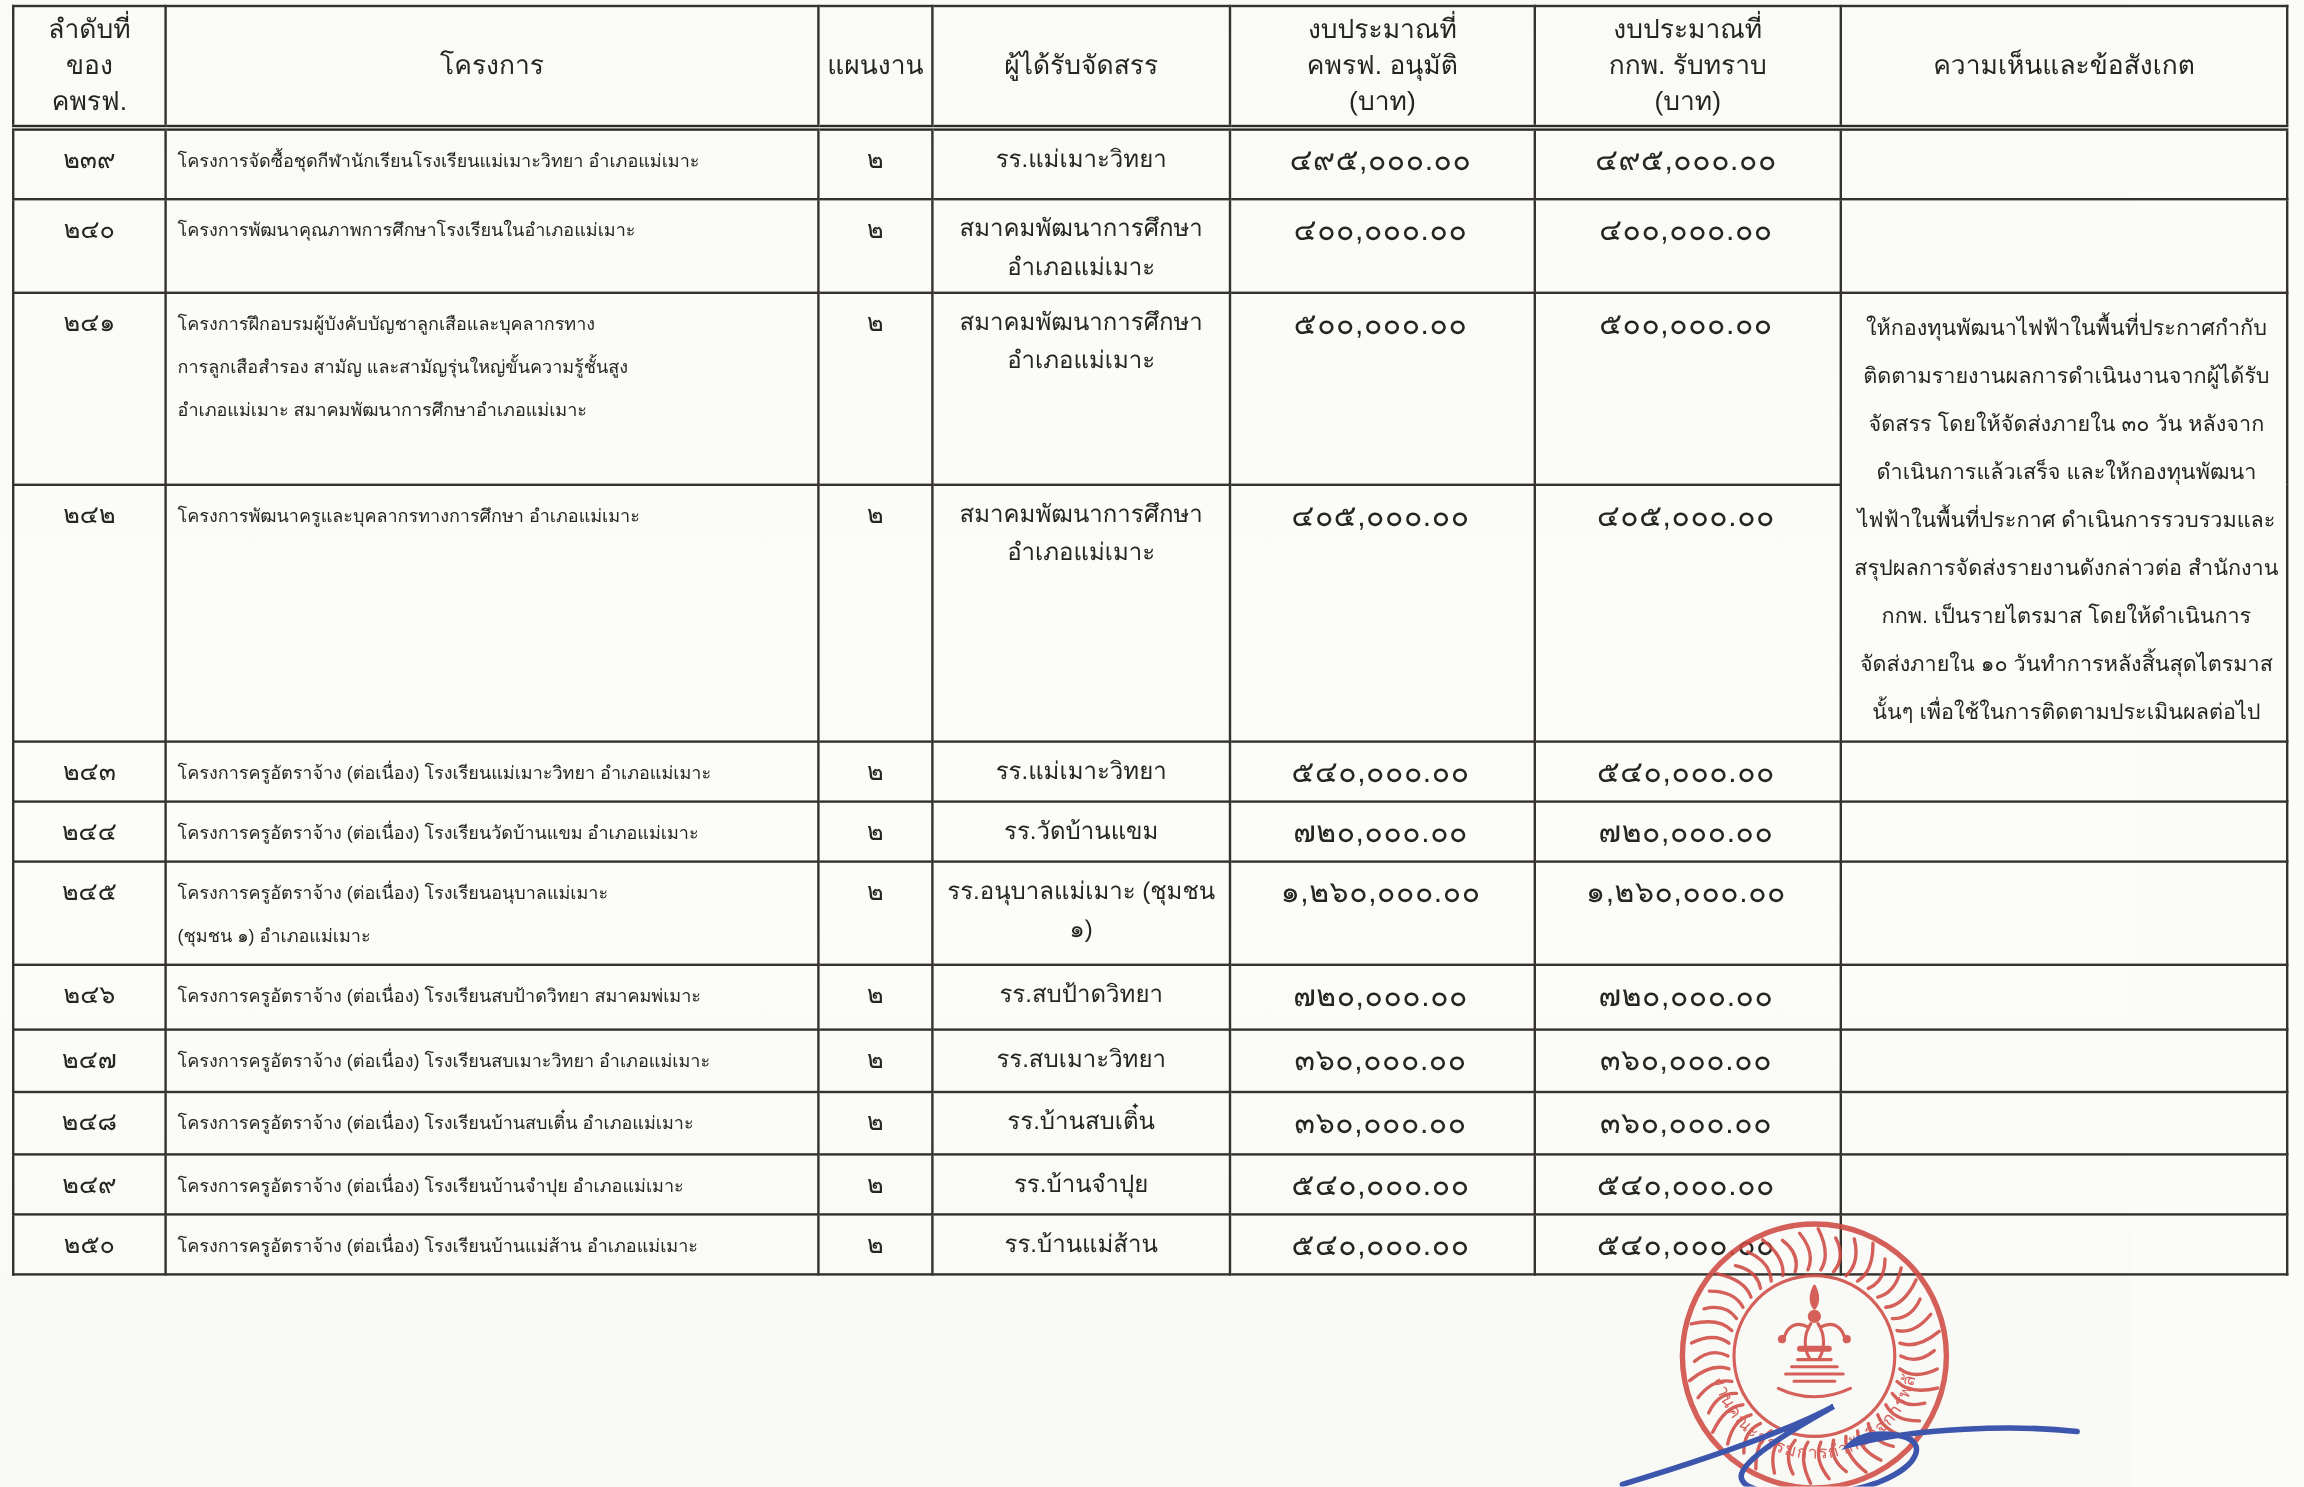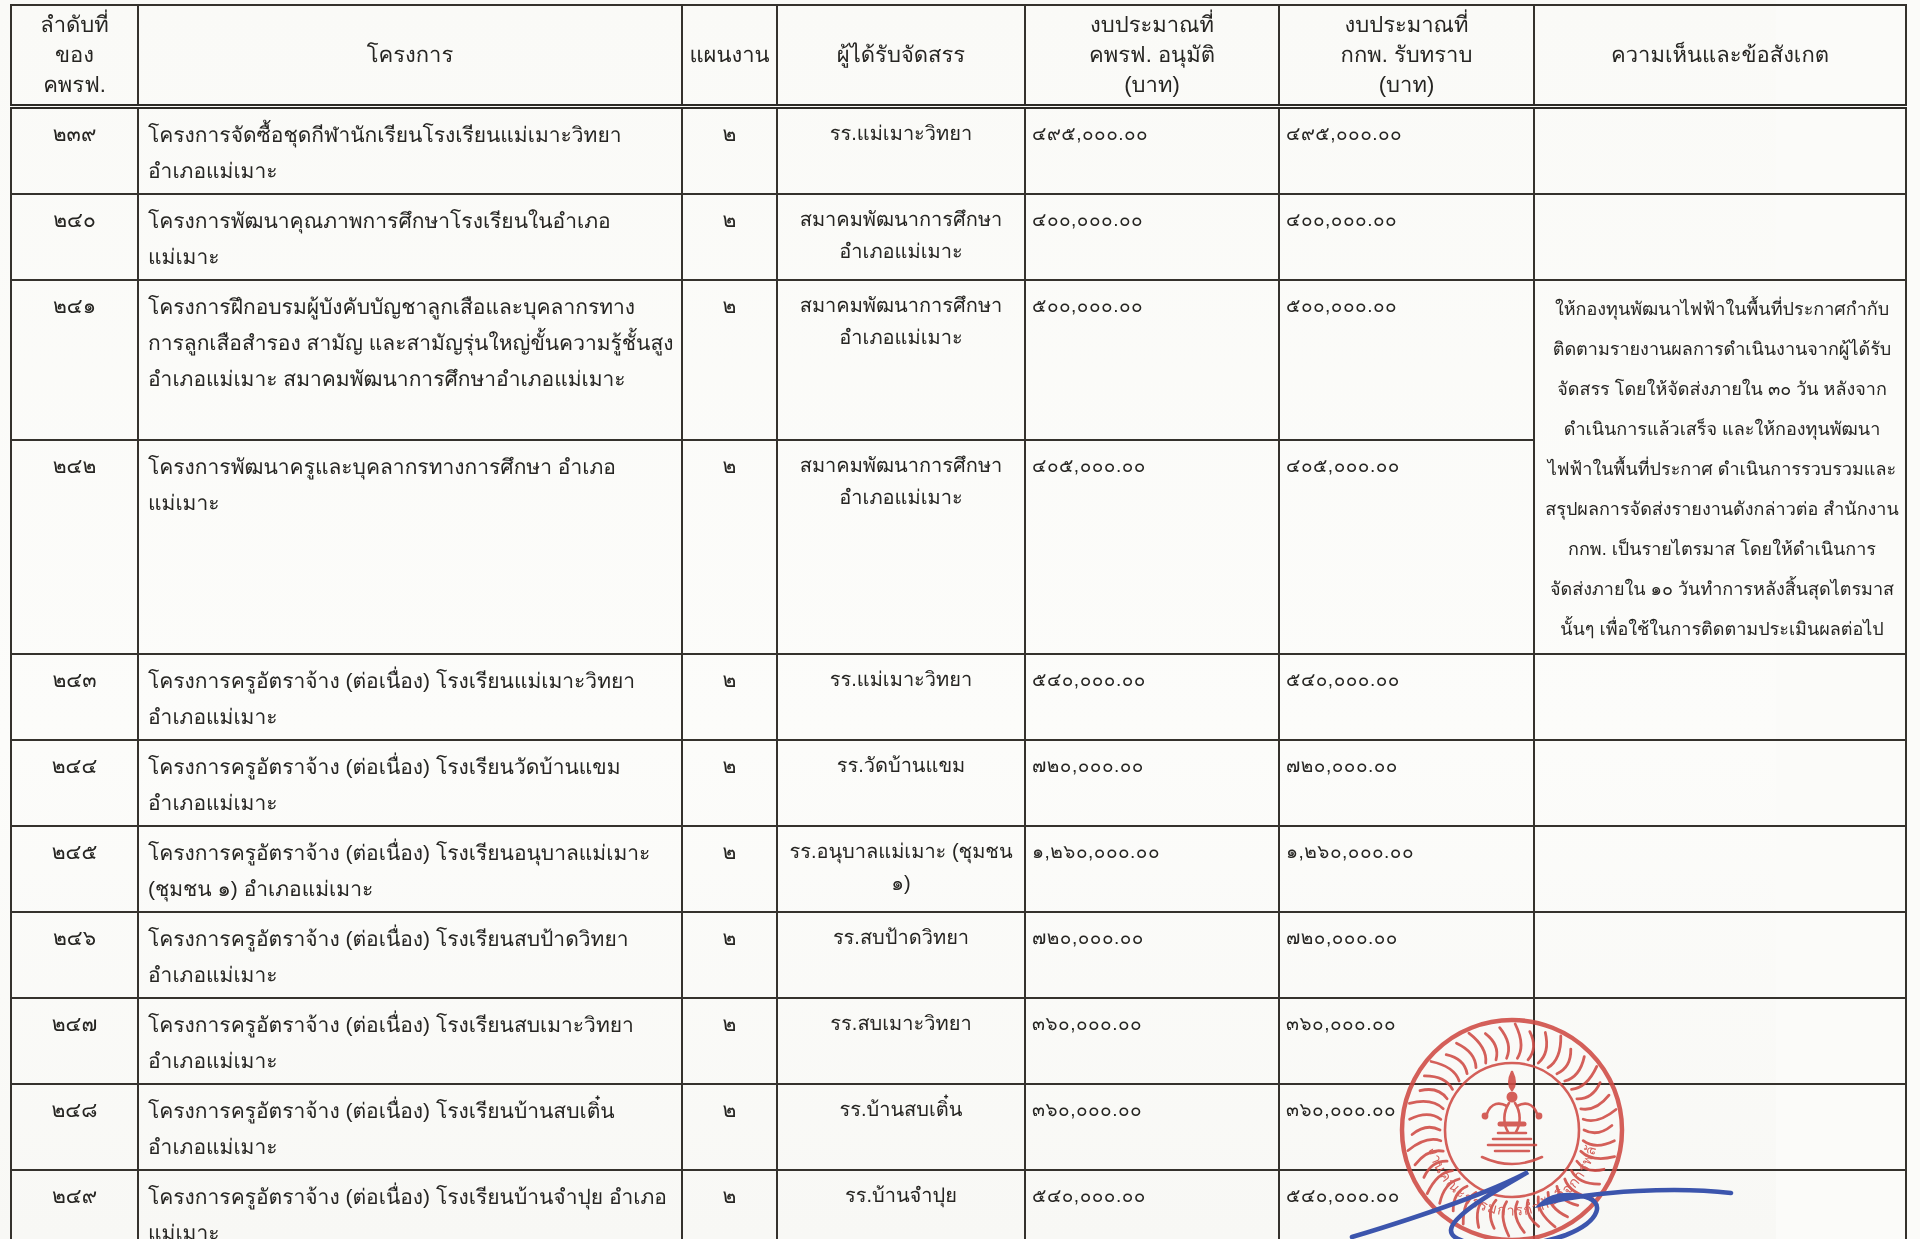--- a/index.html
+++ b/index.html
@@ -25,24 +25,24 @@
     overflow:hidden;
   }
   .budget thead th{
     vertical-align:middle;text-align:center;
     font-weight:400;font-size:22px;line-height:30px;
     white-space:pre-line;
     border-bottom:5px double #2c2a26;
     padding:4px 2px;
   }
   td.c-no{text-align:center;font-size:21px;}
-  td.c-project{text-align:left;white-space:pre-line;padding-left:9px;font-size:21px;line-height:36px;}
+  td.c-project{text-align:left;white-space:pre-line;padding-left:9px;font-size:15px;line-height:36px;}
   td.c-plan{text-align:center;}
   td.c-recipient{text-align:center;white-space:pre-line;font-size:20px;line-height:32px;padding-left:2px;padding-right:2px;}
-  td.c-amount{text-align:left;padding-right:9px;font-size:19px;letter-spacing:.5px;}
+  td.c-amount{text-align:center;padding-right:9px;font-size:25px;letter-spacing:.5px;}
   td.c-comment{text-align:center;white-space:pre-line;font-size:18px;line-height:40px;padding-left:8px;padding-right:4px;}
   #overlay-seal{position:absolute;left:0;top:0;width:1920px;height:1239px;pointer-events:none;}
 </style>
 </head>
 <body>
 
 <div id="scan-page">
 
   <table class="budget">
     <colgroup>
@@ -143,21 +143,21 @@
           <td class="c-project">โครงการครูอัตราจ้าง (ต่อเนื่อง) โรงเรียนอนุบาลแม่เมาะ
 (ชุมชน ๑) อำเภอแม่เมาะ</td>
           <td class="c-plan">๒</td>
           <td class="c-recipient">รร.อนุบาลแม่เมาะ (ชุมชน ๑)</td>
           <td class="c-amount">๑,๒๖๐,๐๐๐.๐๐</td>
           <td class="c-amount">๑,๒๖๐,๐๐๐.๐๐</td>
           <td class="c-comment"></td>
         </tr>
         <tr style="height: 54px;">
           <td class="c-no">๒๔๖</td>
-          <td class="c-project">โครงการครูอัตราจ้าง (ต่อเนื่อง) โรงเรียนสบป้าดวิทยา อำเภอแม่เมาะ</td>
+          <td class="c-project">โครงการครูอัตราจ้าง (ต่อเนื่อง) โรงเรียนสบป้าดวิทยา สมาคมพ่เมาะ</td>
           <td class="c-plan">๒</td>
           <td class="c-recipient">รร.สบป้าดวิทยา</td>
           <td class="c-amount">๗๒๐,๐๐๐.๐๐</td>
           <td class="c-amount">๗๒๐,๐๐๐.๐๐</td>
           <td class="c-comment"></td>
         </tr>
         <tr style="height: 52px; border-radius: 24px;">
           <td class="c-no">๒๔๗</td>
           <td class="c-project">โครงการครูอัตราจ้าง (ต่อเนื่อง) โรงเรียนสบเมาะวิทยา อำเภอแม่เมาะ</td>
           <td class="c-plan">๒</td>

